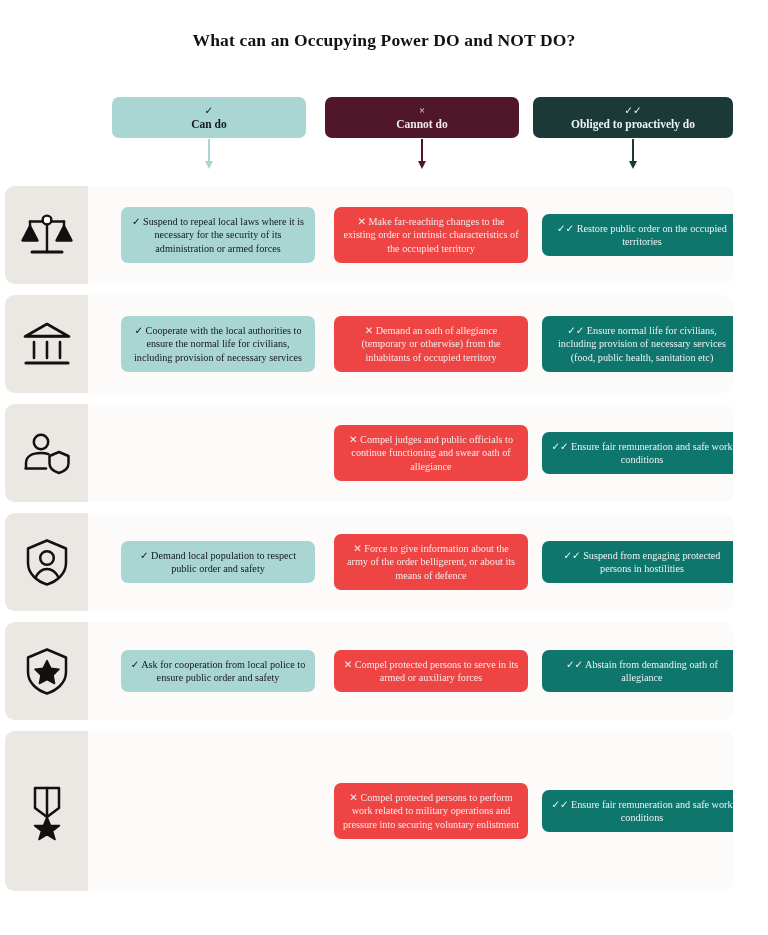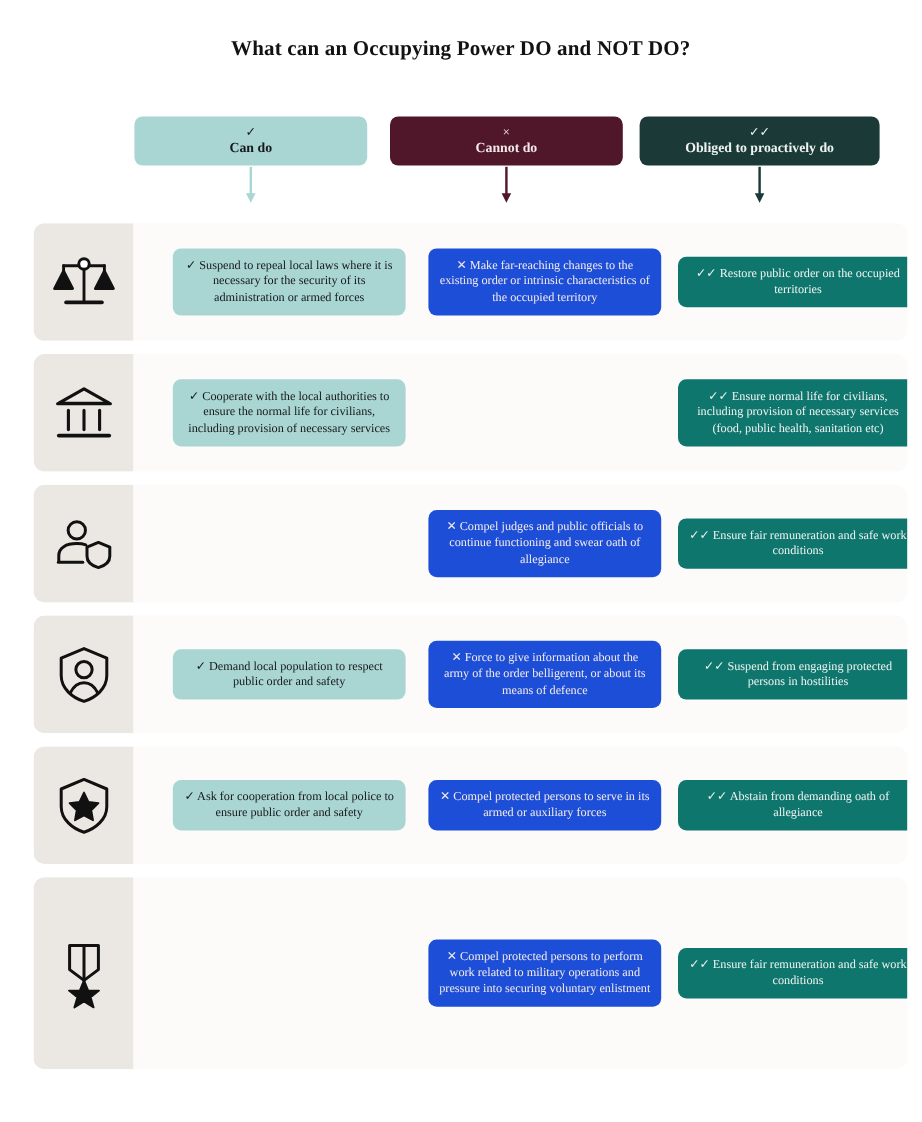--- a/index.html
+++ b/index.html
@@ -100,21 +100,21 @@
   .arrow-cannot .shaft { background: #50162a; }
   .arrow-cannot .head  { border-top-color: #50162a; }
   .arrow-obliged { left: 632px; }
   .arrow-obliged .shaft { background: #1b3a37; }
   .arrow-obliged .head  { border-top-color: #1b3a37; }
 
   
   .rows {
     position: absolute;
     top: 186px;
-    left: 28px;
+    left: 5px;
     width: 728px;
     text-decoration: underline;
   }
 
   .row {
     position: relative;
     width: 728px;
     background: #fcfbfa;
     border-radius: 9px;
     margin-bottom: 11px;
@@ -146,21 +146,21 @@
     border-radius: 7px;
     padding: 8px 9px;
     text-align: center;
     font-size: 10.2px;
     line-height: 1.30;
     display: flex;
     align-items: center;
     justify-content: center;
   }
   .card-can     { left: 33px;  width: 194px; background: #a9d5d3; color: #16181a; }
-  .card-cannot  { left: 246px; width: 194px; background: #1d4ed8; color: #f3ebea; }
+  .card-cannot  { left: 246px; width: 194px; background: #ef4444; color: #f3ebea; }
   .card-obliged { left: 454px; width: 200px; background: #0f766e; color: #eef3f1; }
 
   .card span.txt { display: block; }
 
   
   .icon-cell svg { display: block; }
 </style>
 </head>
 <body>
 
@@ -240,20 +240,23 @@
             <line x1="26" y1="24" x2="26" y2="40"></line>
             <line x1="39" y1="24" x2="39" y2="40"></line>
             <line x1="5" y1="45" x2="47" y2="45" stroke-width="3.2"></line>
           </svg>
         </span>
       </div>
       <div class="cards-cell">
         <div class="card card-can">
             <span class="txt">✓ Cooperate with the local authorities to ensure the normal life for civilians, including provision of necessary services</span>
           </div>
+        <div class="card card-cannot">
+            <span class="txt">✕ Demand an oath of allegiance (temporary or otherwise) from the inhabitants of occupied territory</span>
+          </div>
         <div class="card card-obliged">
             <span class="txt">✓✓ Ensure normal life for civilians, including provision of necessary services (food, public health, sanitation etc)</span>
           </div>
       </div>
     </div>
 
     <div class="row" style="height:98px">
       <div class="icon-cell">
         <span>
           <svg width="52" height="52" viewBox="0 0 52 52" fill="none" stroke="#111" stroke-width="2.5" stroke-linecap="round" stroke-linejoin="round">

